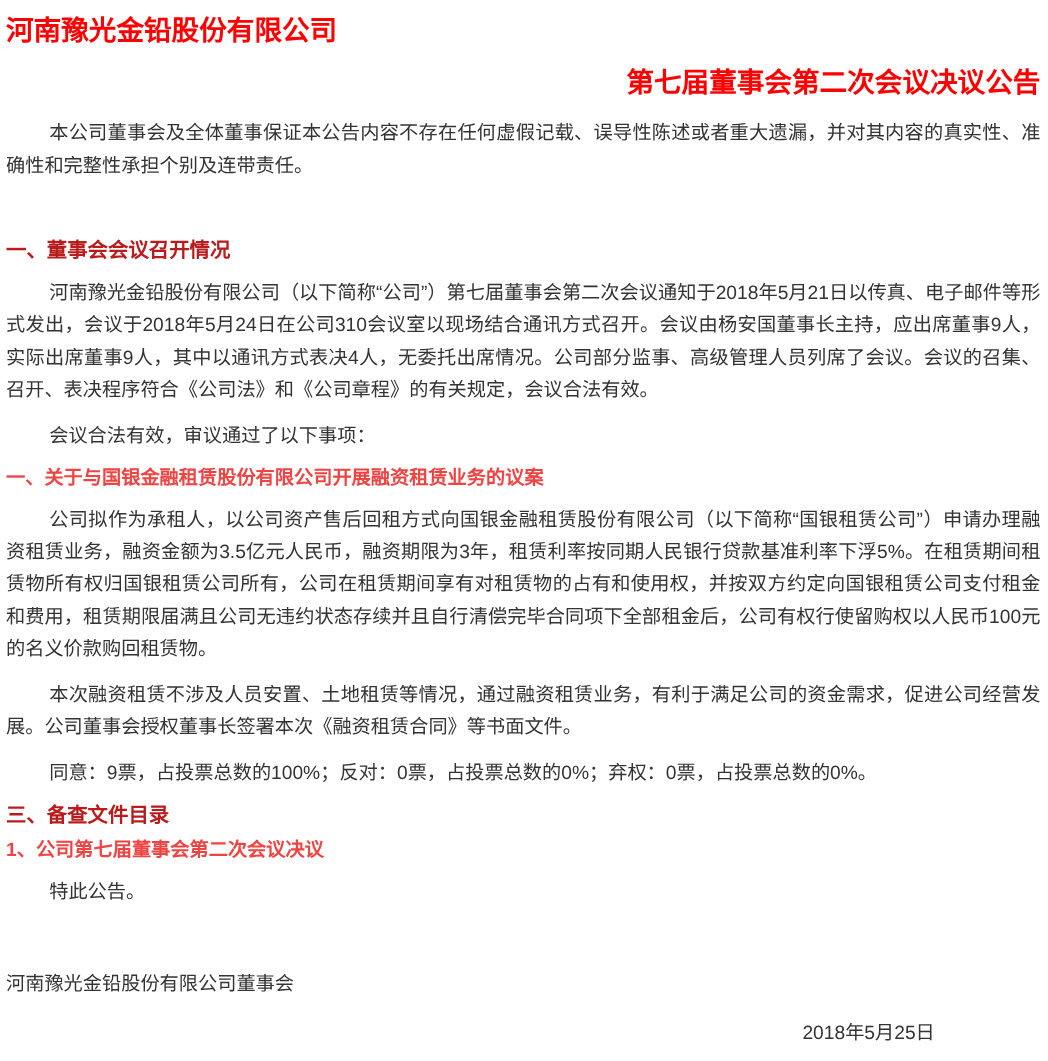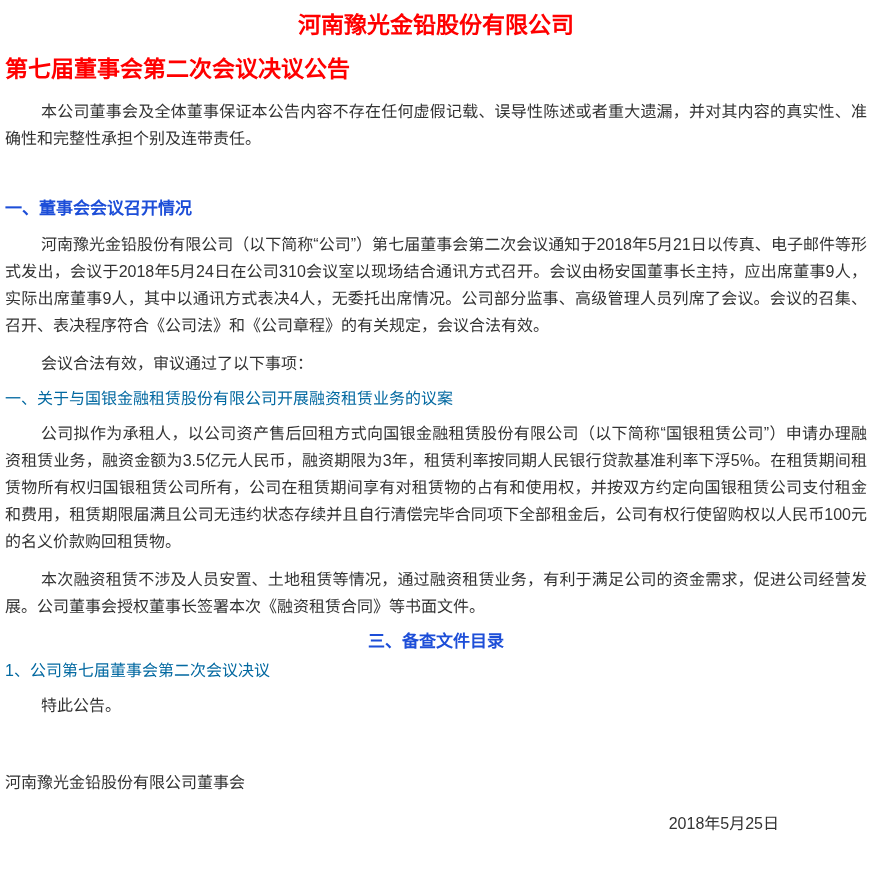--- a/index.html
+++ b/index.html
@@ -12,60 +12,59 @@
     width: 873px;
     min-height: 884px;
     font-family: "Liberation Sans", "DejaVu Sans", sans-serif;
     color: #333333;
   }
   .doc {
     padding: 0 6px 20px 5px;
   }
   .doc-title {
     margin: 13px 0 0 0;
-    text-align: center;
+    text-align: left;
     color: #ff0000;
     font-size: 23px;
     font-weight: bold;
     line-height: 25px;
   }
   .doc-subtitle {
     margin: 19px 0 0 0;
-    text-align: left;
+    text-align: right;
     color: #ff0000;
     font-size: 23px;
     font-weight: bold;
     line-height: 25px;
   }
   p.body-para {
     font-size: 16px;
     line-height: 27px;
     margin: 11px 0;
     text-indent: 2.25em;
     text-align: justify;
   }
   p.disclaimer {
     margin-top: 16px;
     margin-bottom: 46px;
   }
   h2.section-heading {
     font-size: 17px;
     font-weight: bold;
-    color: #1d4ed8;
+    color: #b91c1c;
     margin: 18px 0 7px 0;
     line-height: 22px;
   }
   h2.section-heading.tight {
     margin-top: 4px;
-    text-align: center;
   }
   h3.item-heading {
     font-size: 16px;
-    font-weight: normal;
-    color: #0369a1;
+    font-weight: bold;
+    color: #ef4444;
     margin: 10px 0 0 0;
     line-height: 21px;
   }
   h3.doc-list-item {
     margin-top: 4px;
   }
   p.signature-line {
     font-size: 16px;
     line-height: 27px;
     margin: 50px 0 0 0;
@@ -96,20 +95,21 @@
 
 
   <p class="body-para">会议合法有效，审议通过了以下事项：</p>
 
   <h3 class="item-heading">一、关于与国银金融租赁股份有限公司开展融资租赁业务的议案</h3>
 
   <p class="body-para">公司拟作为承租人，以公司资产售后回租方式向国银金融租赁股份有限公司（以下简称“国银租赁公司”）申请办理融资租赁业务，融资金额为3.5亿元人民币，融资期限为3年，租赁利率按同期人民银行贷款基准利率下浮5%。在租赁期间租赁物所有权归国银租赁公司所有，公司在租赁期间享有对租赁物的占有和使用权，并按双方约定向国银租赁公司支付租金和费用，租赁期限届满且公司无违约状态存续并且自行清偿完毕合同项下全部租金后，公司有权行使留购权以人民币100元的名义价款购回租赁物。</p>
 
   <p class="body-para">本次融资租赁不涉及人员安置、土地租赁等情况，通过融资租赁业务，有利于满足公司的资金需求，促进公司经营发展。公司董事会授权董事长签署本次《融资租赁合同》等书面文件。</p>
 
+  <p class="body-para">同意：9票，占投票总数的100%；反对：0票，占投票总数的0%；弃权：0票，占投票总数的0%。</p>
 
   <h2 class="section-heading tight">三、备查文件目录</h2>
 
   <h3 class="item-heading doc-list-item">1、公司第七届董事会第二次会议决议</h3>
 
   <p class="body-para">特此公告。</p>
 
   <p class="signature-line">河南豫光金铅股份有限公司董事会</p>
 
   <p class="signature-date">2018年5月25日</p>

